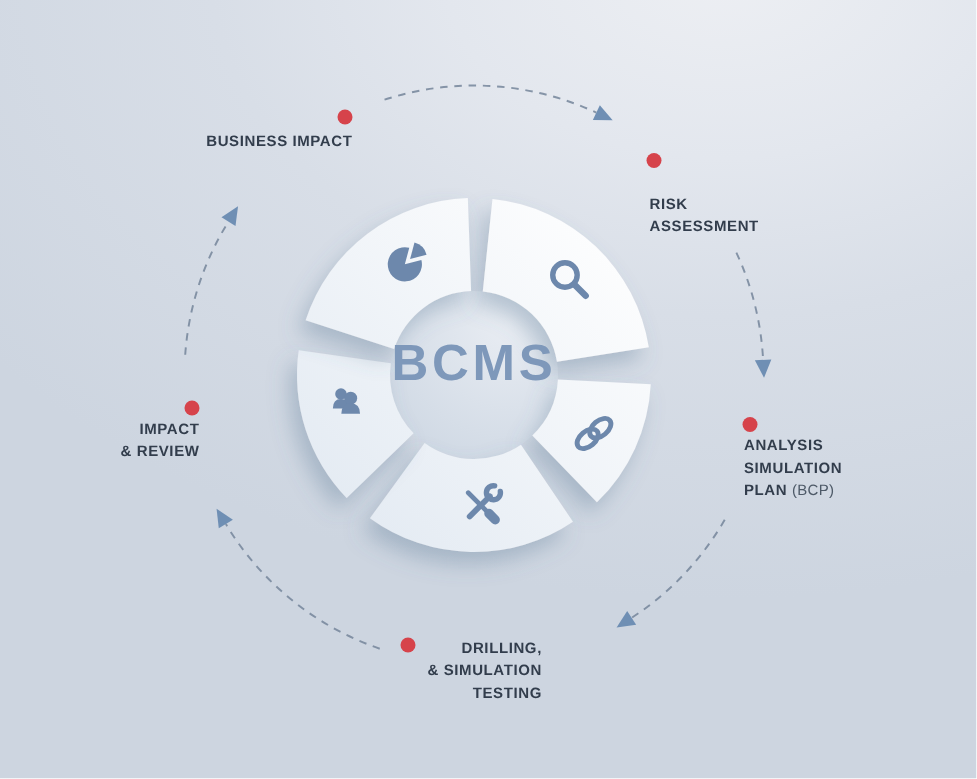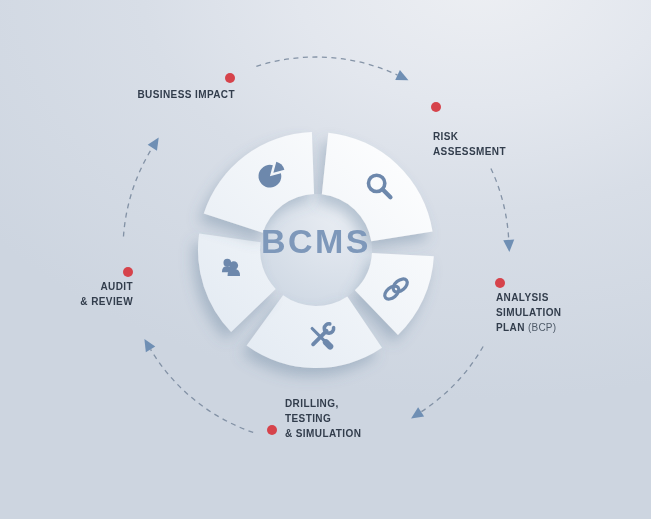--- a/index.html
+++ b/index.html
@@ -31,21 +31,21 @@
     white-space: nowrap;
   }
   .step-label .paren {
     font-weight: 400;
     letter-spacing: .2px;
     color: var(--label-text-light, #4e5a68);
   }
   #label-bia      { right: 416px; top: 87px;  text-align: right; }
   #label-risk     { left: 433px;  top: 129px; }
   #label-bcp      { left: 496px;  top: 290px; }
-  #label-drilling { left: 285px;  top: 396px; }
+  #label-drilling { left: 285px;  top: 425px; text-align: right; }
   #label-audit    { right: 518px; top: 279px; text-align: right; }
 
   .dot {
     position: absolute;
     width: 10px; height: 10px;
     border-radius: 50%;
     background: var(--marker-red, #d6434b);
   }
   #dot-bia      { left: 225px; top: 73px; }
   #dot-risk     { left: 431px; top: 102px; }
@@ -150,25 +150,25 @@
       <div>RISK</div>
       <div>ASSESSMENT</div>
     </div>
   <div class="step-label" id="label-bcp">
       <div>ANALYSIS</div>
       <div>SIMULATION</div>
       <div>PLAN <span class="paren">(BCP)</span></div>
     </div>
   <div class="step-label" id="label-drilling">
       <div>DRILLING,</div>
+      <div>&amp; SIMULATION</div>
       <div>TESTING</div>
-      <div>&amp; SIMULATION</div>
     </div>
   <div class="step-label" id="label-audit">
-      <div>AUDIT</div>
+      <div>IMPACT</div>
       <div>&amp; REVIEW</div>
     </div>
 
   <div class="dot" id="dot-bia"></div>
   <div class="dot" id="dot-risk"></div>
   <div class="dot" id="dot-bcp"></div>
   <div class="dot" id="dot-drilling"></div>
   <div class="dot" id="dot-audit"></div>
 
 </div>

